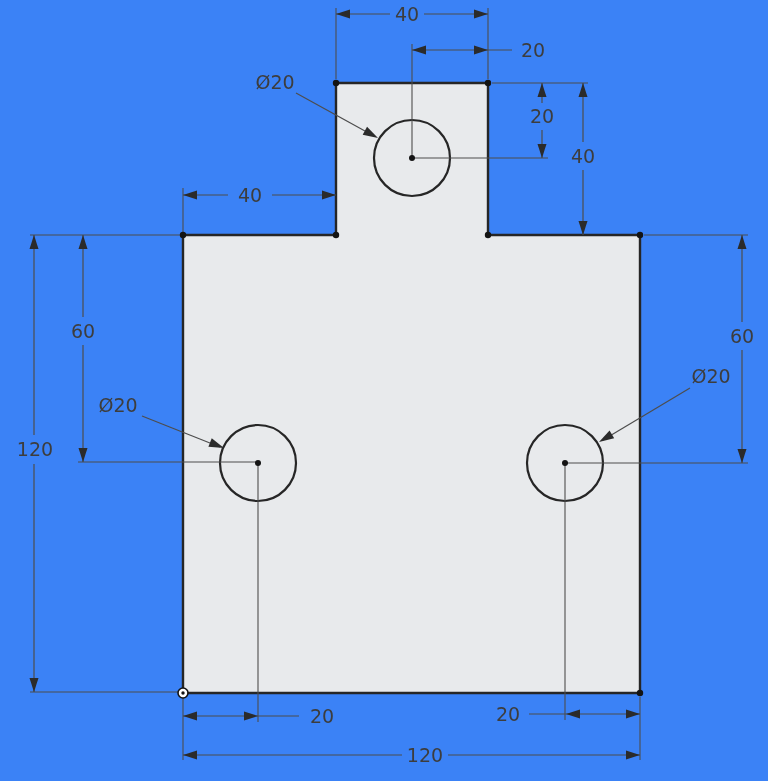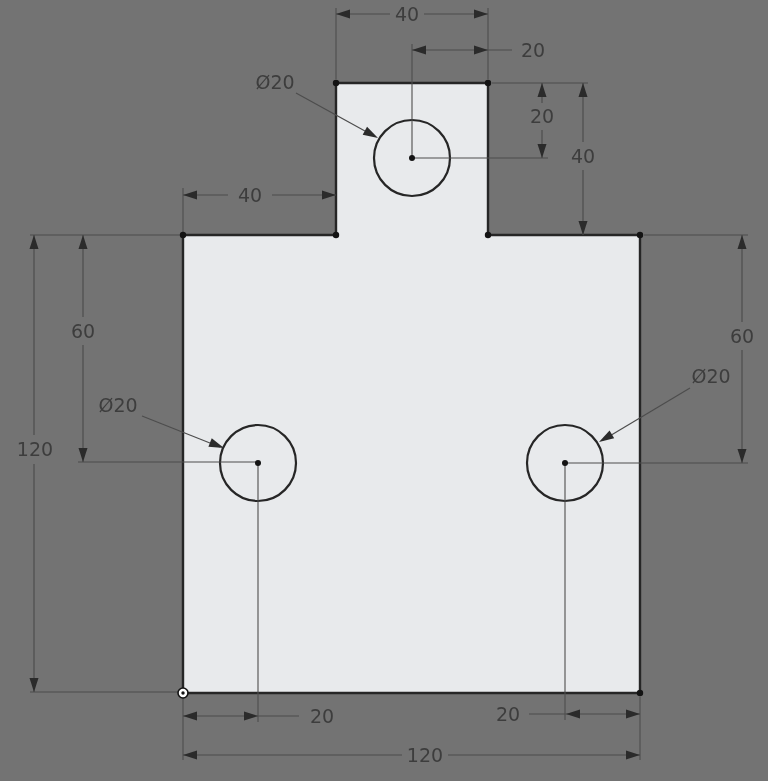--- a/index.html
+++ b/index.html
@@ -2,21 +2,21 @@
 <html><head>
 <meta charset="utf-8">
 <style>
   :root{
     --part-fill:#e8eaec;
     --object-line:#262626;
     --dim-line:#4d4d4d;
     --text-color:#3d3d3d;
   }
   html,body{margin:0;padding:0;background:#ffffff;}
-  .stage{width:768px;height:781px;position:relative;background:#737373;overflow:hidden;}
+  .stage{width:768px;height:781px;position:relative;background:#3b82f6;overflow:hidden;}
   svg{display:block;}
   .part{fill:var(--part-fill);stroke:var(--object-line);stroke-width:2.4;}
   .hole{fill:none;stroke:var(--object-line);stroke-width:2.2;}
   .dim{stroke:var(--dim-line);stroke-width:1.2;fill:none;}
   .ext{stroke:var(--dim-line);stroke-width:1.1;fill:none;}
   .arrow{fill:#2b2b2b;stroke:none;}
   .vdot{fill:#141414;stroke:none;}
   .cdot{fill:#141414;stroke:none;}
   .origin-marker{fill:#ffffff;stroke:#141414;stroke-width:1.6;}
   text{

